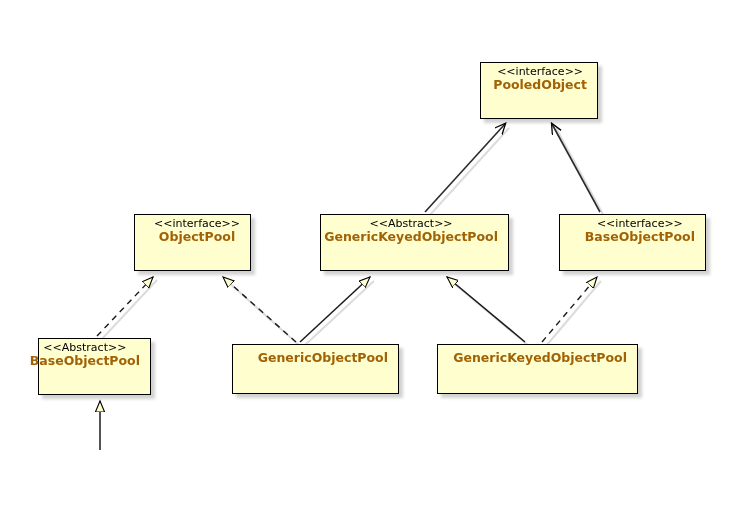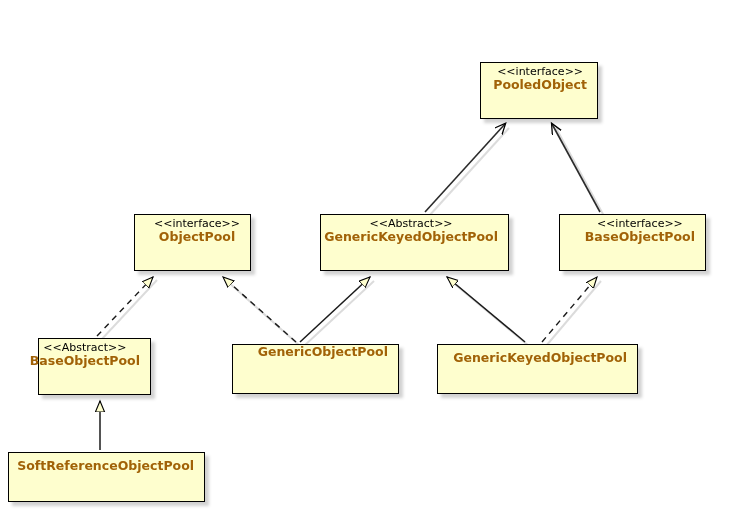--- a/index.html
+++ b/index.html
@@ -141,36 +141,29 @@
   <div class="uml-class" style="left:38px; top:338px; width:113px; height:57px;">
     <div class="uml-header">
       <span class="uml-stereotype">&lt;&lt;Abstract&gt;&gt;</span>
       <span class="uml-name">BaseObjectPool</span>
     </div>
     <div class="uml-compartment"></div>
     <div class="uml-compartment tall"></div>
   </div>
 
   <div class="uml-class" style="left:232px; top:344px; width:167px; height:50px;">
-    <div class="uml-header" style="padding-top:0; padding-bottom:6px;">
+    <div class="uml-header" style="padding-top:6px; padding-bottom:6px;">
       <span class="uml-name">GenericObjectPool</span>
     </div>
     <div class="uml-compartment"></div>
     <div class="uml-compartment tall"></div>
   </div>
 
   <div class="uml-class" style="left:437px; top:344px; width:201px; height:50px;">
     <div class="uml-header" style="padding-top:6px; padding-bottom:6px;padding-left:29px;">
       <span class="uml-name">GenericKeyedObjectPool</span>
     </div>
     <div class="uml-compartment"></div>
     <div class="uml-compartment tall"></div>
   </div>
 
-  <div class="uml-class" style="left:8px; top:452px; width:197px; height:50px;">
-    <div class="uml-header" style="padding-top:6px; padding-bottom:6px;">
-      <span class="uml-name">SoftReferenceObjectPool</span>
-    </div>
-    <div class="uml-compartment"></div>
-    <div class="uml-compartment tall"></div>
-  </div>
 
 </div>
 
 </body></html>

